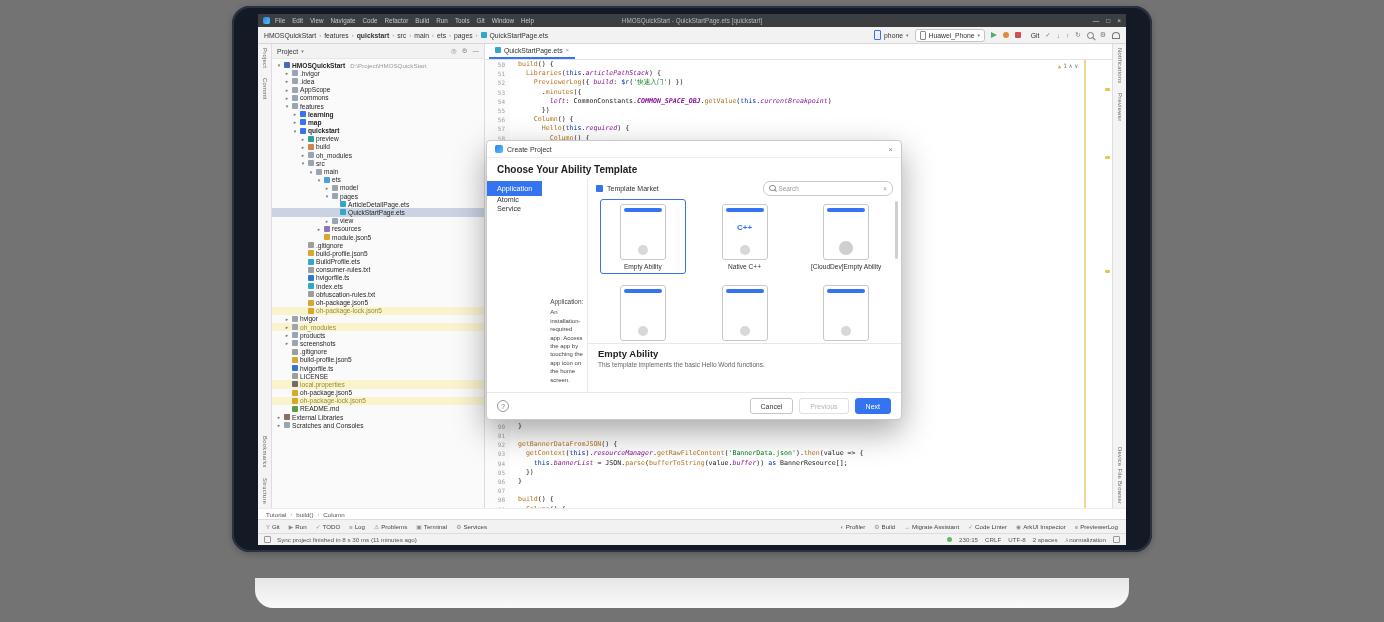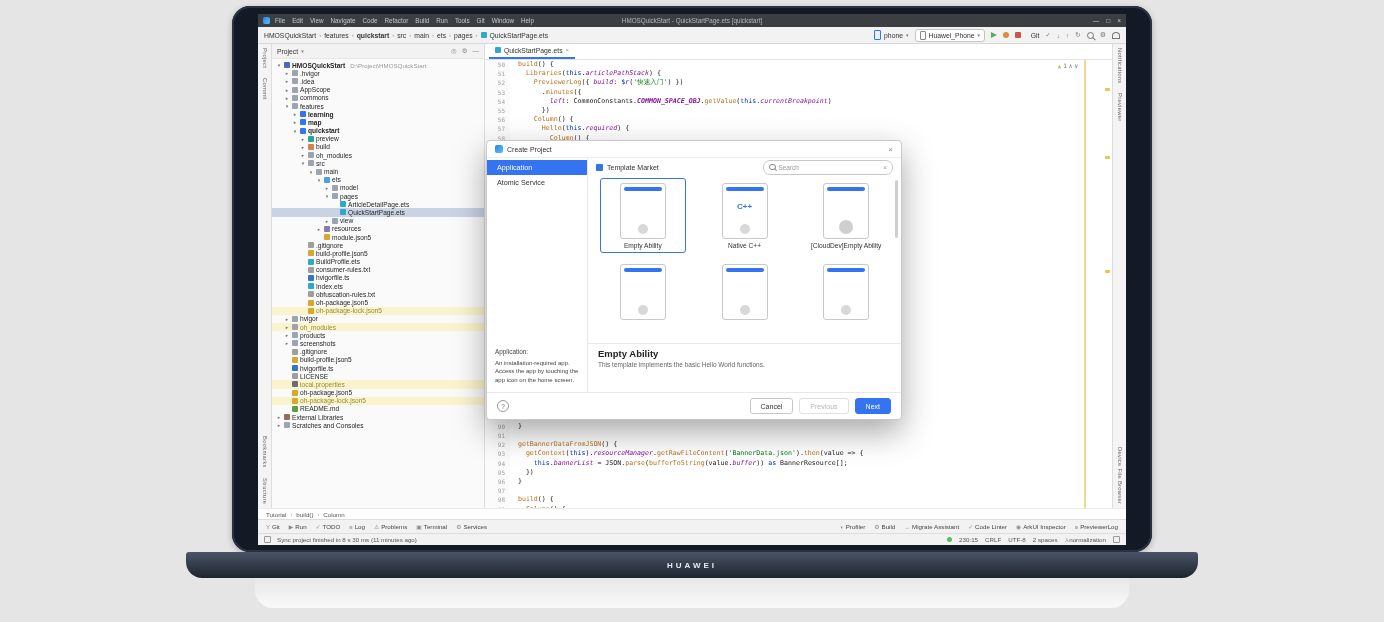--- a/index.html
+++ b/index.html
@@ -1,16 +1,16 @@
 <!DOCTYPE html>
 <html><head>
 <meta charset="utf-8">
 <style>
   html,body{margin:0;padding:0;background:#fff;}
-  .page{position:relative;width:1384px;height:622px;overflow:hidden;background:#e5e5e5;
+  .page{position:relative;width:1384px;height:622px;overflow:hidden;background:#737373;
         font-family:"Liberation Sans",sans-serif;-webkit-font-smoothing:antialiased;}
   
   .bezel{position:absolute;left:232px;top:6px;width:920px;height:546px;background:#131925;
          border-radius:18px;box-shadow:inset 0 0 0 2px #2a3140, 0 2px 6px rgba(0,0,0,.25);}
   .base{position:absolute;left:186px;top:552px;width:1012px;height:26px;
         background:linear-gradient(#4a5466,#1d242f);border-radius:3px 3px 16px 16px;
         display:flex;align-items:center;justify-content:center;}
   .brand{color:#e8ebf0;font-size:8px;font-weight:bold;letter-spacing:3px;}
   .deck{position:absolute;left:255px;top:578px;width:874px;height:30px;
         background:linear-gradient(#e7e7e7,#fafafa);border-radius:0 0 18px 18px;}
@@ -130,21 +130,21 @@
   .dialog{position:absolute;left:228px;top:126px;width:414px;height:278px;background:#fff;
           border:1px solid #c9c9c9;border-radius:4px;box-shadow:0 12px 32px rgba(0,0,0,.35);
           display:flex;flex-direction:column;z-index:20;}
   .dlg-title{height:16px;flex:none;display:flex;align-items:center;gap:4px;padding:0 8px;
              border-bottom:1px solid #eee;}
   .dlg-ic{width:8px;height:8px;border-radius:2px;background:linear-gradient(135deg,#2f7bf5,#53c7f0);}
   .dlg-title-text{font-size:7px;color:#333;}
   .dlg-close{margin-left:auto;color:#888;font-size:8px;}
   .dlg-heading{padding:6px 10px 4px;font-size:10px;font-weight:bold;color:#1f1f1f;flex:none;}
   .dlg-body{flex:1;display:flex;min-height:0;}
-  .dlg-side{width:100px;flex:none;display:flex;flex-direction:column;padding-top:2px;}
+  .dlg-side{width:100px;flex:none;display:flex;flex-direction:row;padding-top:2px;}
   .side-item{height:15px;display:flex;align-items:center;padding:0 10px;font-size:7.2px;color:#333;}
   .side-item.sel{background:#3574f0;color:#fff;}
   .side-note{margin-top:auto;padding:6px 8px 8px;font-size:6px;color:#444;line-height:1.4;}
   .side-note .nt{display:block;margin-bottom:2px;font-size:6.4px;}
   .dlg-content{flex:1;border-left:1px solid #e8e8e8;display:flex;flex-direction:column;min-width:0;}
   .market-row{height:18px;flex:none;display:flex;align-items:center;gap:4px;padding:0 8px;}
   .mkt-ic{width:7px;height:7px;border-radius:1px;background:#3574f0;}
   .mkt-label{font-size:7px;color:#333;}
   .searchbox{margin-left:auto;width:118px;height:13px;border:1px solid #c9c9c9;border-radius:7px;
              background:#fff;display:flex;align-items:center;gap:3px;padding:0 5px;}
@@ -646,20 +646,21 @@
           <span class="sq"></span>
         </span>
       </div>
 
       <div class="dialog">
         <div class="dlg-title">
           <span class="dlg-ic"></span>
           <span class="dlg-title-text">Create Project</span>
           <span class="dlg-close">×</span>
         </div>
+        <div class="dlg-heading">Choose Your Ability Template</div>
         <div class="dlg-body">
           <div class="dlg-side">
             <span id="dlg-side-items" style="display:flex;flex-direction:column;">
                 <span class="side-item sel">Application</span>
                 <span class="side-item">Atomic Service</span>
               </span>
             <div class="side-note">
               <span class="nt">Application:</span>
               <span>An installation-required app. Access the app by touching the app icon on the home screen.</span>
             </div>
@@ -733,17 +734,14 @@
             <span class="btn">Cancel</span>
             <span class="btn disabled">Previous</span>
             <span class="btn primary">Next</span>
           </span>
         </div>
       </div>
 
     </div>
   </div>
 
-  <div class="base">
-    <span class="brand">HUAWEI</span>
-  </div>
   <div class="deck"></div>
 </div>
 
 </body></html>

